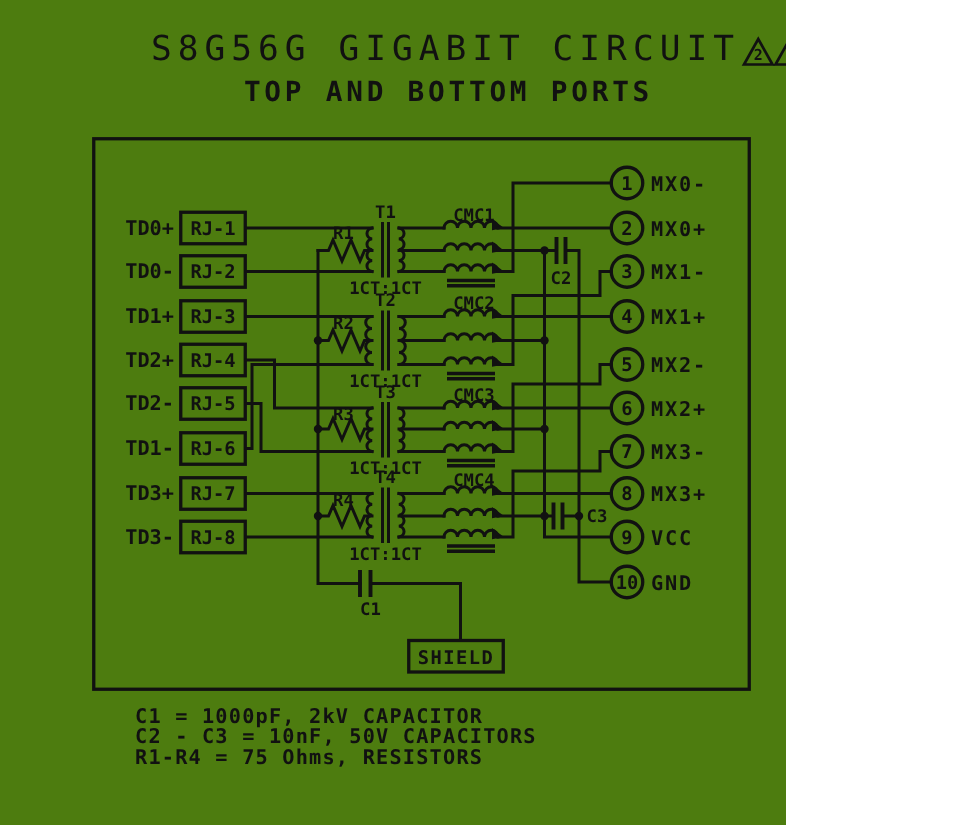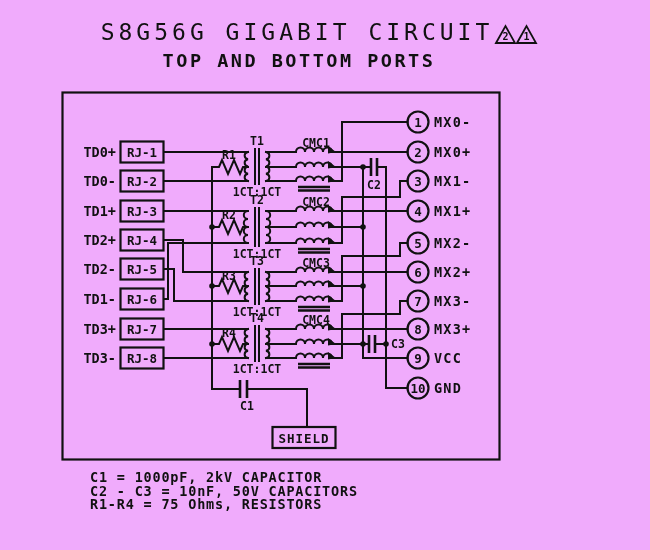--- a/index.html
+++ b/index.html
@@ -1,16 +1,16 @@
 <!DOCTYPE html>
 <html><head>
 <meta charset="utf-8">
 <style>
   html,body{margin:0;padding:0;background:#fff;}
-  #stage{position:relative;width:650px;height:550px;background:#f0abfc;overflow:hidden;}
+  #stage{position:relative;width:524px;height:550px;background:#4d7c0f;overflow:hidden;}
   svg{position:absolute;left:0;top:0;}
   text{font-family:"DejaVu Sans Mono","Liberation Mono",monospace;fill:#111;}
   .t-title{font-size:23px;letter-spacing:4px;text-anchor:middle;}
   .t-sub{font-size:18.5px;letter-spacing:2.5px;text-anchor:middle;font-weight:bold;}
   .t-flag{font-size:10px;font-weight:bold;text-anchor:middle;}
   .t-td{font-size:13.5px;font-weight:bold;text-anchor:end;}
   .t-rj{font-size:12.5px;font-weight:bold;text-anchor:middle;}
   .t-comp{font-size:11.5px;font-weight:bold;text-anchor:middle;}
   .t-pinnum{font-size:12.5px;font-weight:bold;text-anchor:middle;}
   .t-pinlbl{font-size:13.5px;font-weight:bold;letter-spacing:1.2px;}

